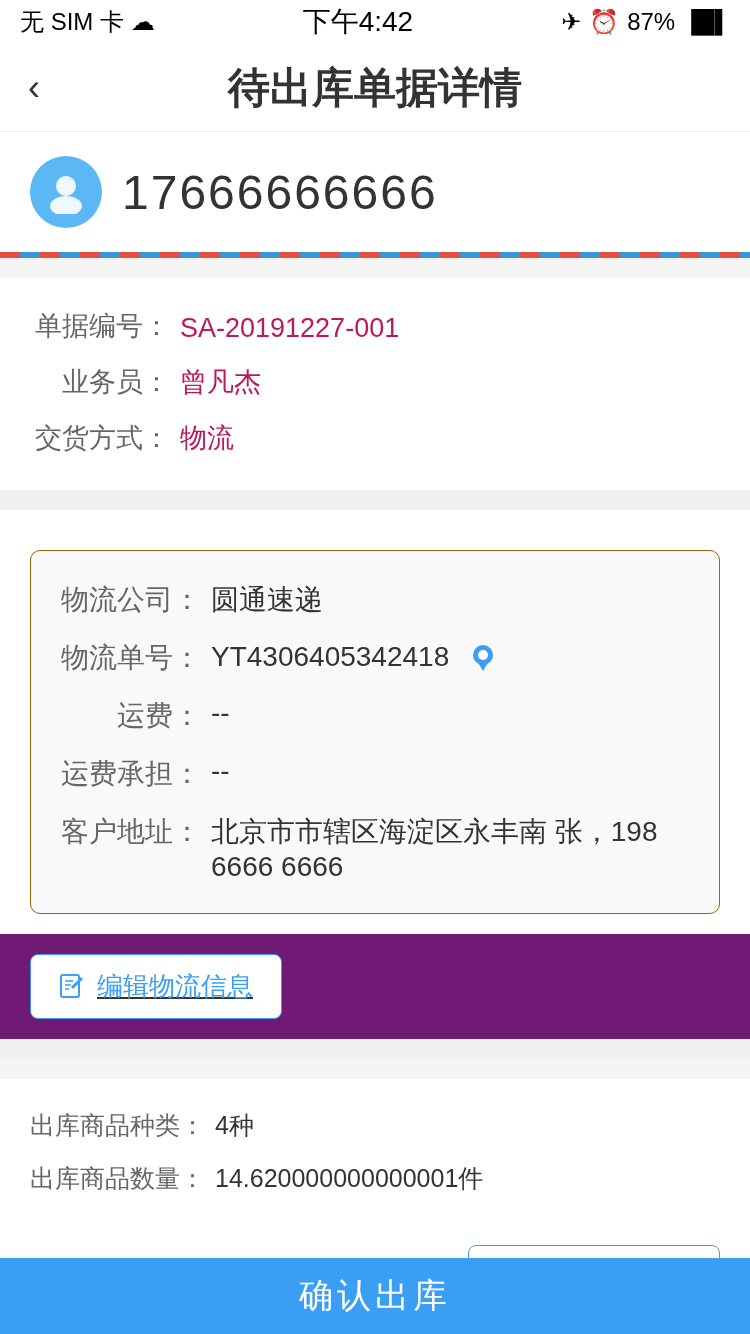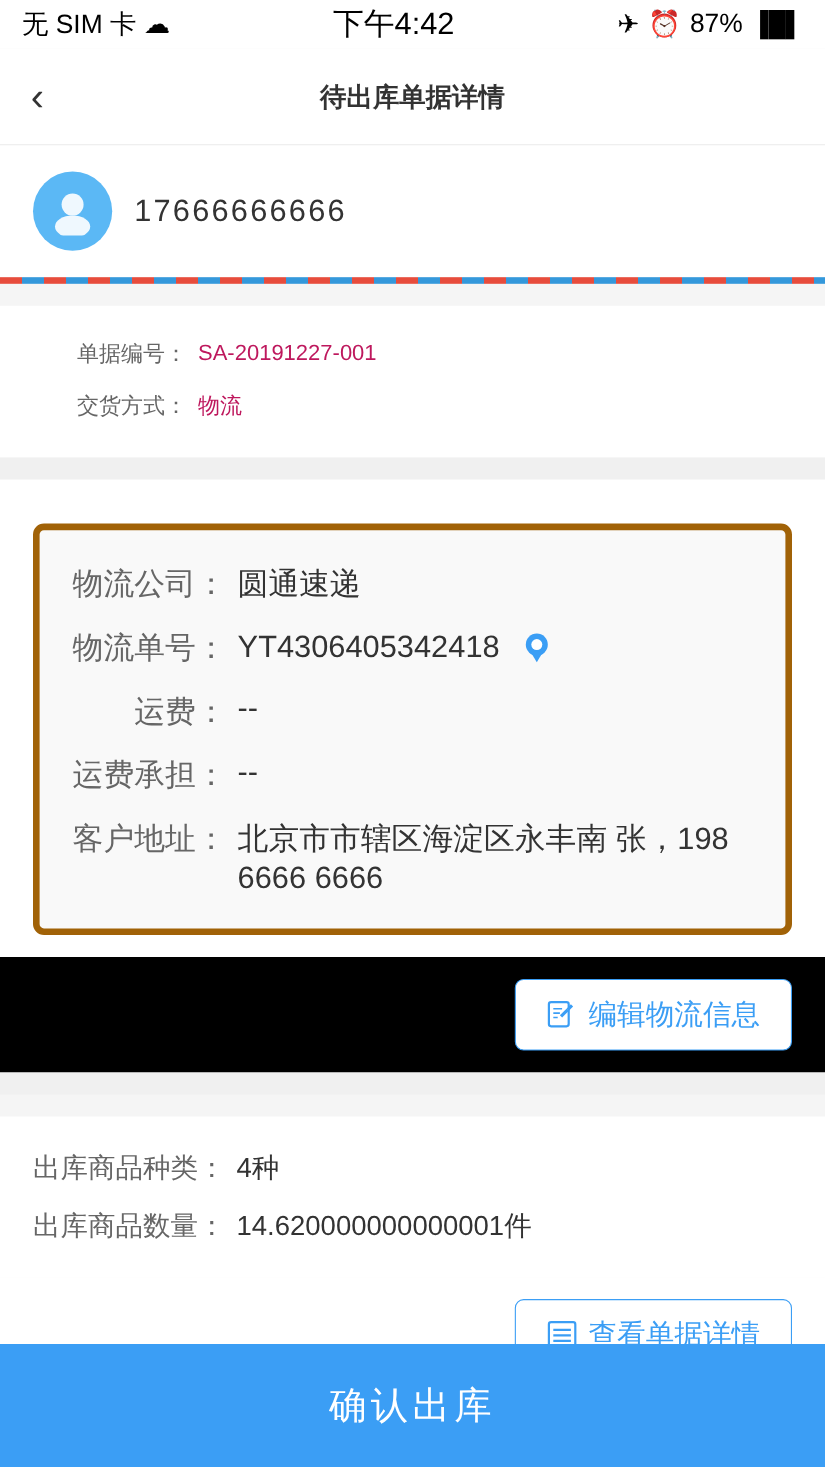--- a/index.html
+++ b/index.html
@@ -39,21 +39,21 @@
       border-bottom: 1px solid #eee;
     }
     .nav-back {
       position: absolute;
       left: 28px;
       font-size: 36px;
       color: #333;
       cursor: pointer;
     }
     .nav-title {
-      font-size: 24px;
+      font-size: 42px;
       font-weight: 600;
       color: #333;
     }
 
     
     .dashed-separator {
       height: 6px;
       background: repeating-linear-gradient(
         90deg,
         #e74c3c 0px, #e74c3c 20px,
@@ -73,55 +73,55 @@
     .user-avatar {
       width: 72px;
       height: 72px;
       border-radius: 50%;
       background: #5bb8f5;
       display: flex;
       align-items: center;
       justify-content: center;
     }
     .user-phone {
-      font-size: 28px;
+      font-size: 48px;
       font-weight: 500;
       color: #333;
       letter-spacing: 2px;
     }
 
     
     .info-section {
       background: #fff;
       margin-top: 20px;
       padding: 30px 30px 30px 30px;
     }
     .info-row {
       display: flex;
-      align-items: center;
+      align-items: flex-end;
       margin-bottom: 20px;
-      font-size: 20px;
+      font-size: 27px;
     }
     .info-row:last-child { margin-bottom: 4px; }
     .info-label {
       color: #666;
       min-width: 150px;
       text-align: right;
       padding-right: 10px;
       flex-shrink: 0;
     }
     .info-value {
       color: #be185d;
       flex: 1;
     }
 
     
     .logistics-card {
       background: #f9f9f9;
-      border: 6px solid #a16207;
+      border: 1px solid #a16207;
       border-radius: 10px;
       margin: 20px 30px;
       padding: 30px;
     }
     .logistics-row {
       display: flex;
       align-items: flex-start;
       margin-bottom: 20px;
       font-size: 28px;
     }
@@ -139,23 +139,23 @@
     }
     .tracking-row {
       display: flex;
       align-items: center;
       gap: 16px;
     }
 
     
     .edit-btn-row {
       display: flex;
-      justify-content: flex-end;
       padding: 20px 30px;
-      background: #000000;
+      background: #701a75;
+      text-decoration: underline;
     }
     .edit-btn {
       border: 1px solid #3b9ef5;
       color: #3b9ef5;
       background: #fff;
       border-radius: 8px;
       padding: 14px 28px;
       font-size: 26px;
       display: flex;
       align-items: center;
@@ -211,21 +211,21 @@
       height: 20px;
       background: #f0f0f0;
     }
 
     
     .confirm-btn {
       position: fixed;
       bottom: 0;
       left: 0;
       width: 750px;
-      height: 112px;
+      height: 76px;
       background: #3b9ef5;
       color: #fff;
       font-size: 34px;
       font-weight: 500;
       border: none;
       display: flex;
       align-items: center;
       justify-content: center;
       cursor: pointer;
       letter-spacing: 4px;
@@ -261,20 +261,24 @@
   </div>
   <div class="user-phone">17666666666</div>
 </div>
 
 <div class="dashed-separator"></div>
 
 <div class="info-section">
   <div class="info-row">
     <span class="info-label">单据编号：</span>
     <span class="info-value">SA-20191227-001</span>
+  </div>
+  <div class="info-row">
+    <span class="info-label">业务员：</span>
+    <span class="info-value">曾凡杰</span>
   </div>
   <div class="info-row">
     <span class="info-label">交货方式：</span>
     <span class="info-value">物流</span>
   </div>
 </div>
 
 <div class="section-divider"></div>
 
 <div style="background:#fff; padding: 20px 0 0 0;">

